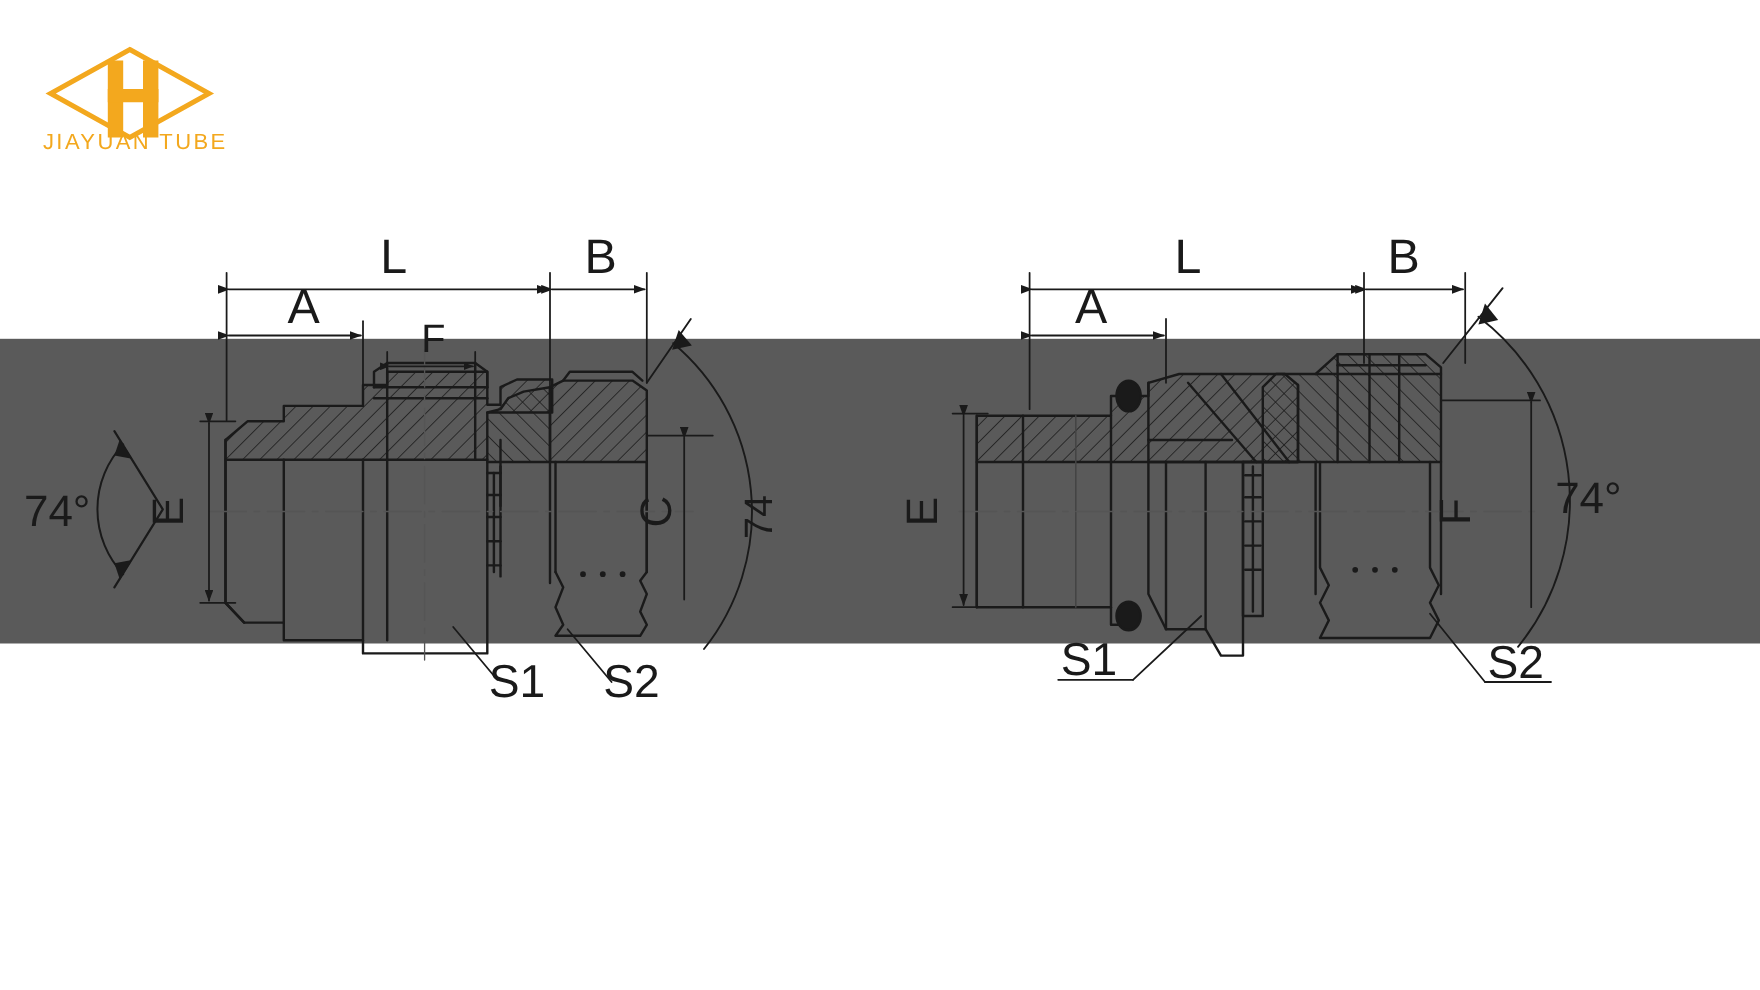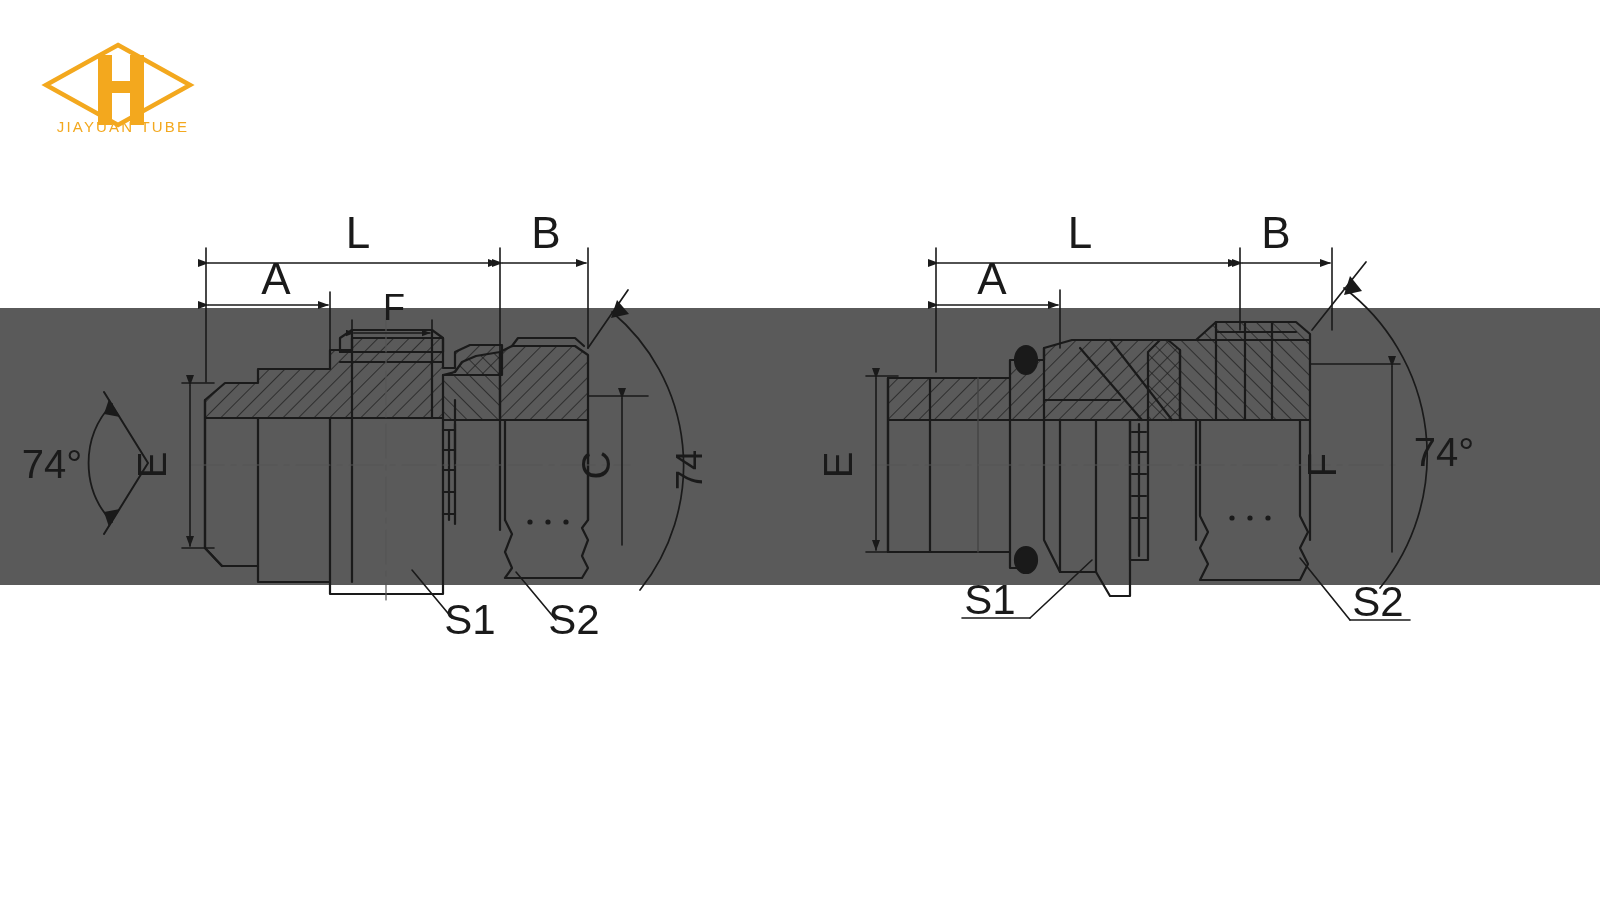--- a/index.html
+++ b/index.html
@@ -1,21 +1,21 @@
 <!DOCTYPE html>
 <html><head>
 <meta charset="utf-8">
 <style>
   html,body{margin:0;padding:0;background:#ffffff;}
   body{width:1600px;height:900px;overflow:hidden;font-family:"Liberation Sans",sans-serif;}
   #stage{position:relative;width:1600px;height:900px;background:#ffffff;}
   #art{position:absolute;left:0;top:0;width:1600px;height:900px;}
   .logo-wrap{position:absolute;left:38px;top:33px;width:160px;height:115px;}
   .logo-text{position:absolute;left:38px;top:118px;width:170px;text-align:center;
-     font-size:15px;letter-spacing:2.2px;color:#F3A81E;font-family:"Liberation Sans",sans-serif;}
+     font-size:20px;letter-spacing:2.2px;color:#F3A81E;font-family:"Liberation Sans",sans-serif;}
   .band{position:absolute;left:0;top:308px;width:1600px;height:277px;background:#5a5a5a;}
   .overlay-title{position:absolute;left:0;top:404px;width:1600px;text-align:center;
      font-size:62px;font-weight:bold;color:#ffffff;letter-spacing:-0.5px;
      font-family:"Liberation Sans",sans-serif;line-height:1;}
 </style>
 </head>
 <body>
 
 <div id="stage">
 

